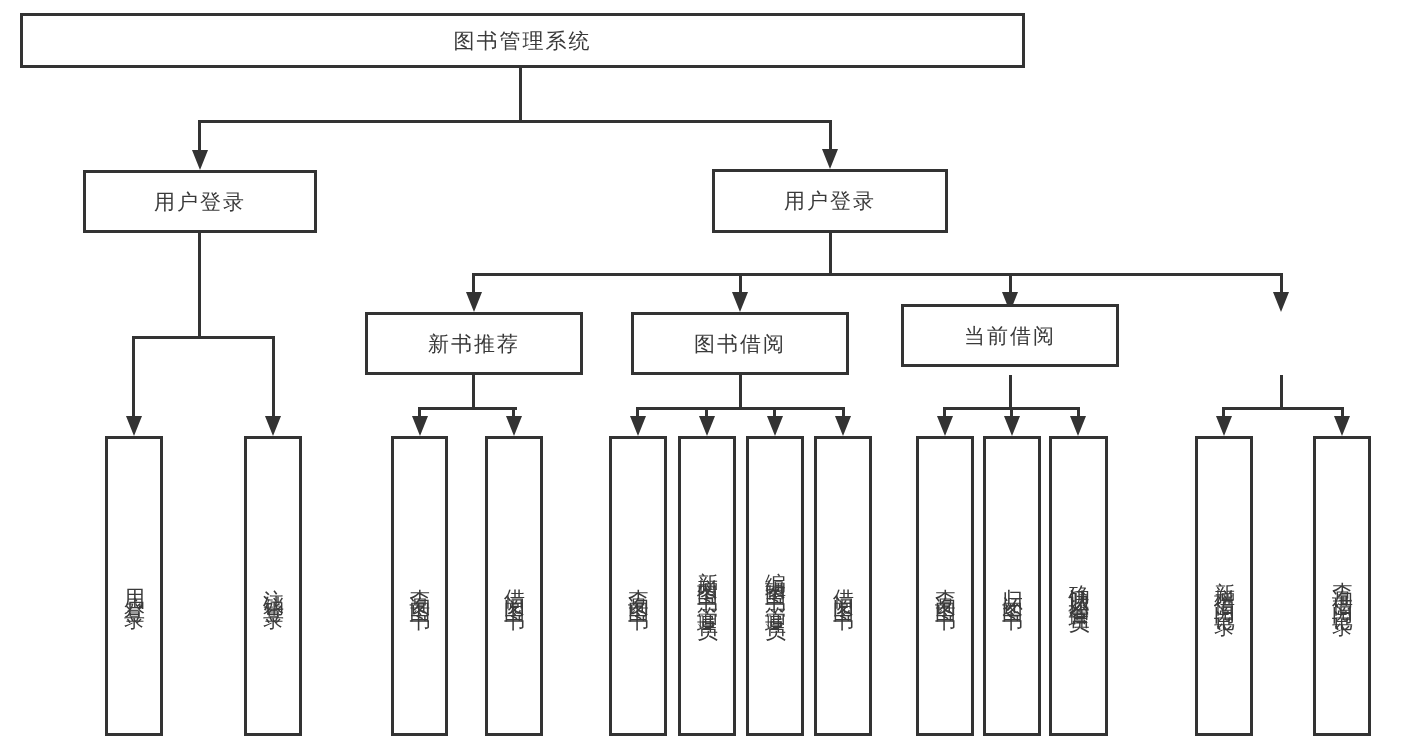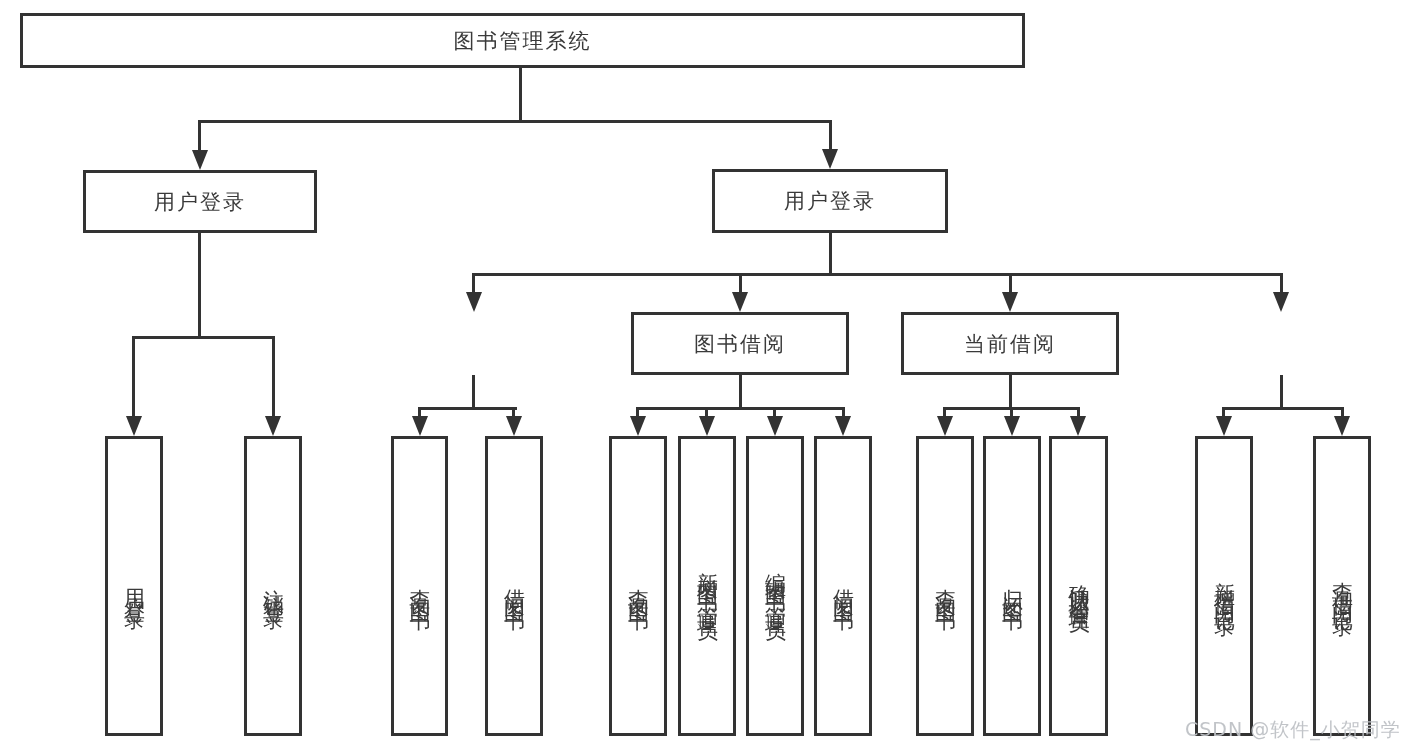--- a/index.html
+++ b/index.html
@@ -86,24 +86,27 @@
   <div class="hl" style="left:472px;top:273px;width:811px;"></div>
   <div class="vl" style="left:472px;top:273px;height:19px;"></div>
   <div class="ah" style="left:466px;top:292px;"></div>
   <div class="vl" style="left:739px;top:273px;height:19px;"></div>
   <div class="ah" style="left:732px;top:292px;"></div>
   <div class="vl" style="left:1009px;top:273px;height:19px;"></div>
   <div class="ah" style="left:1002px;top:292px;"></div>
   <div class="vl" style="left:1280px;top:273px;height:19px;"></div>
   <div class="ah" style="left:1273px;top:292px;"></div>
 
+  <div class="box" style="left:365px;top:312px;width:218px;height:63px;">
+    <span class="h-label">新书推荐</span>
+  </div>
   <div class="box" style="left:631px;top:312px;width:218px;height:63px;text-align:right;">
     <span class="h-label">图书借阅</span>
   </div>
-  <div class="box" style="left:901px;top:312px;width:218px;height:63px;text-align:right;">
+  <div class="box" style="left:901px;top:304px;width:218px;height:63px;text-align:right;">
     <span class="h-label">当前借阅</span>
   </div>
 
   <div class="vl" style="left:472px;top:375px;height:32px;"></div>
   <div class="hl" style="left:418px;top:407px;width:99px;"></div>
   <div class="vl" style="left:418px;top:407px;height:11px;"></div>
   <div class="ah" style="left:412px;top:416px;"></div>
   <div class="vl" style="left:512px;top:407px;height:11px;"></div>
   <div class="ah" style="left:506px;top:416px;"></div>
 
@@ -171,15 +174,14 @@
     <span class="v-label" style="letter-spacing:4px;">确认归还（管理员）</span>
   </div>
 
   <div class="box" style="left:1195px;top:436px;width:58px;height:300px;">
     <span class="v-label">新增借阅记录</span>
   </div>
   <div class="box" style="left:1313px;top:436px;width:58px;height:300px;">
     <span class="v-label">查询借阅记录</span>
   </div>
 
-  <div id="watermark">CSDN @软件_小贺同学</div>
 
 </div>
 
 </body></html>

